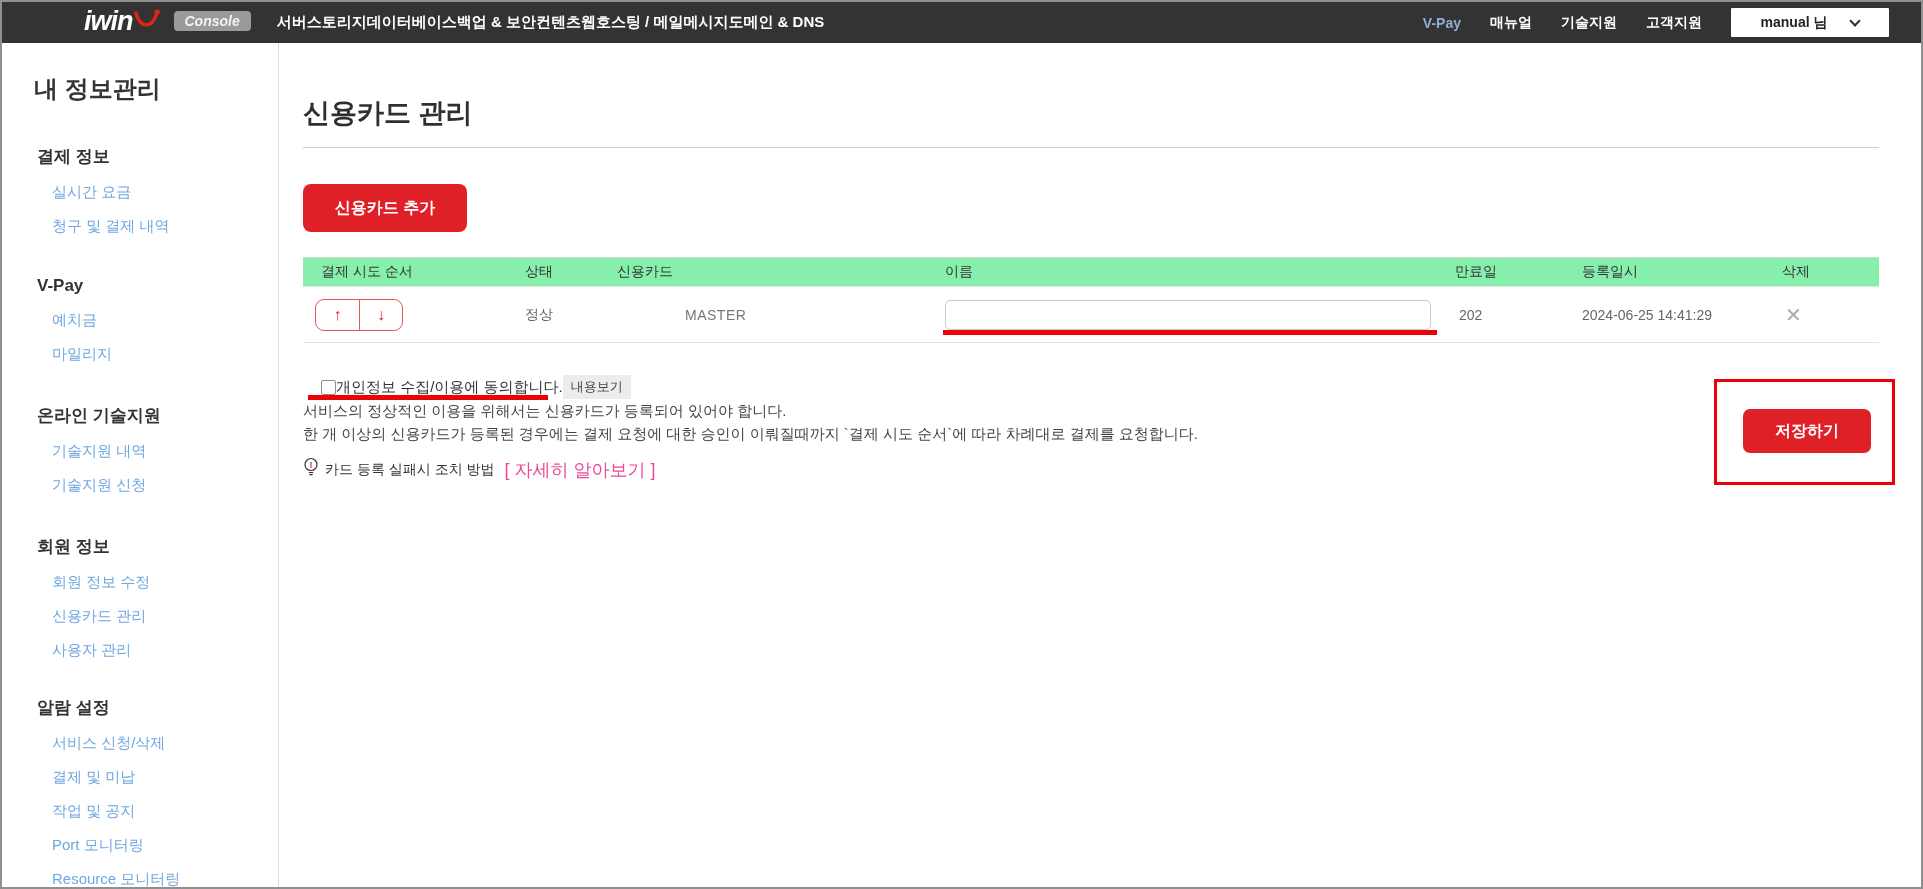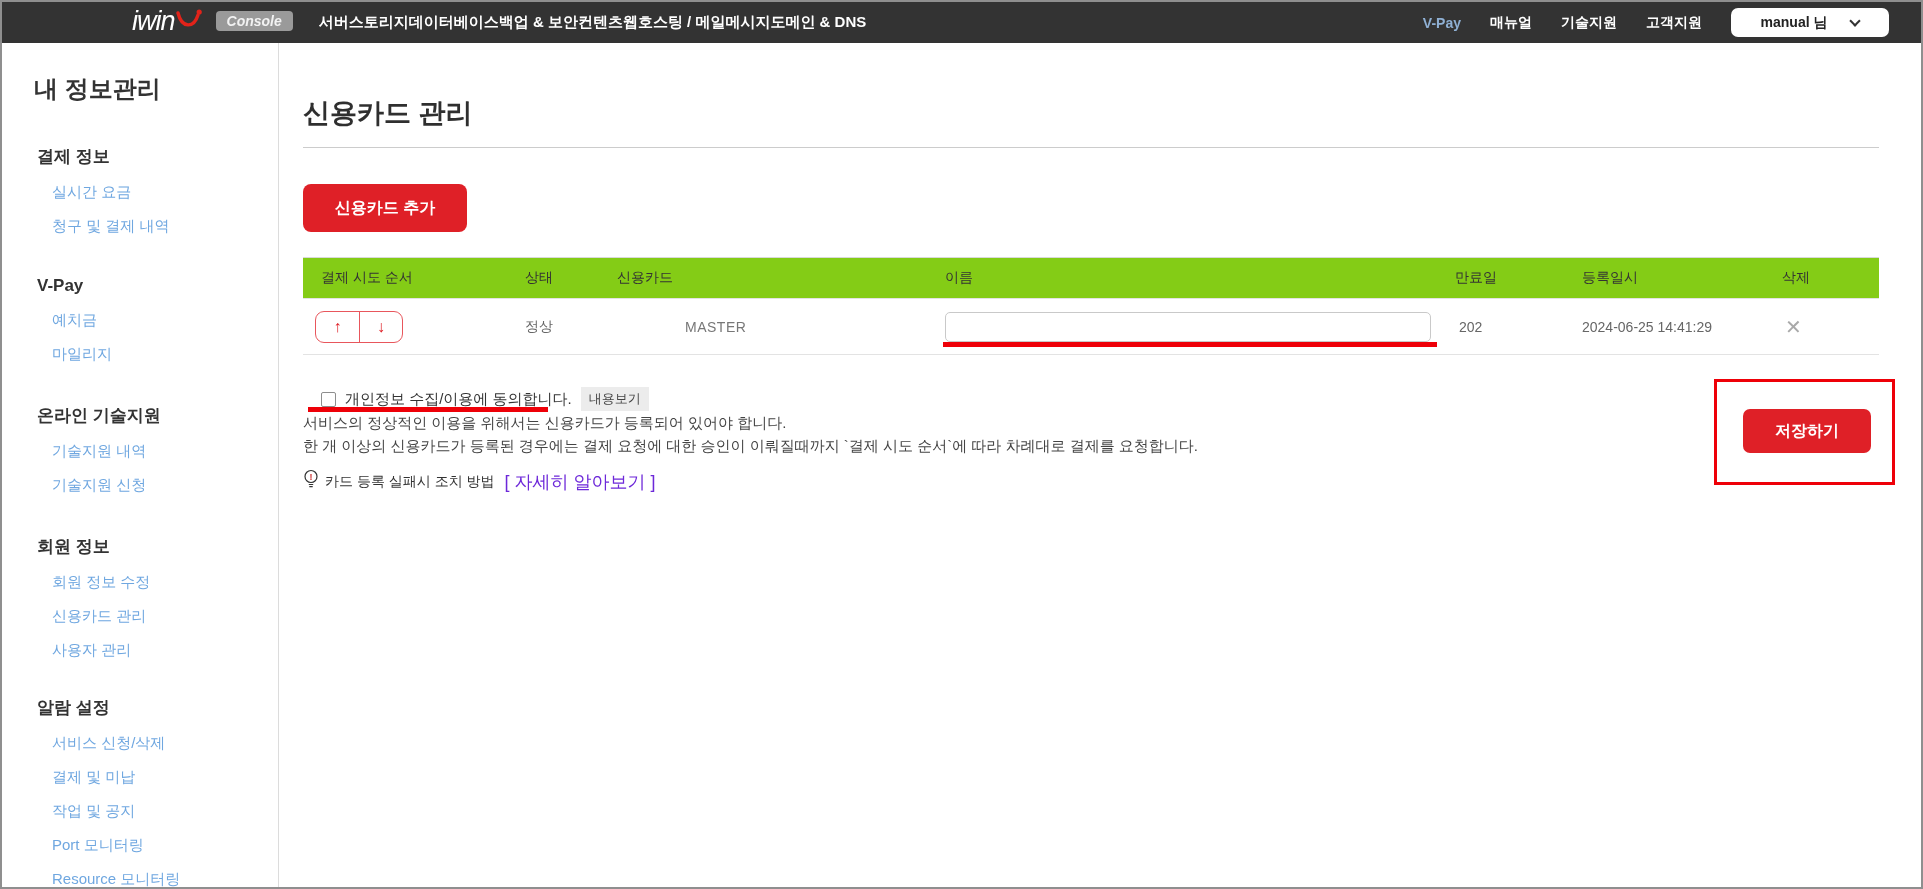--- a/index.html
+++ b/index.html
@@ -8,33 +8,33 @@
     width:1923px; height:889px; position:relative; background:#fff;
     font-family:"Liberation Sans","DejaVu Sans",sans-serif;
     overflow:hidden; border:2px solid #8f8f8f;
   }
   
   .topbar {
     height:41px; background:#333333; display:flex; align-items:center;
     color:#fff;
   }
   .logo-wrap { margin-left:82px; display:flex; align-items:flex-start; cursor:pointer; }
-  .logo-text { font-size:27px; font-weight:400; font-style:italic; letter-spacing:-1px; color:#fff; line-height:27px;margin-left:48px; }
+  .logo-text { font-size:27px; font-weight:700; font-style:italic; letter-spacing:-1px; color:#fff; line-height:27px; }
   .logo-smile { margin:1px 0 0 1px; }
   .console-badge {
     margin-left:14px; margin-top:3px; background:#9a9a9a; color:#f2f2f2;
     font-style:italic; font-size:14px; font-weight:700; padding:2px 11px; border-radius:4px;
   }
   .topnav { display:flex; margin-left:26px; }
   .topnav .nav-item { font-size:15px; font-weight:700; color:#fff; cursor:pointer; white-space:nowrap; }
   .topbar-right { margin-left:auto; display:flex; align-items:center; gap:29px; margin-right:32px; }
   .topbar-right .util-link { font-size:14px; font-weight:700; color:#fff; cursor:pointer; white-space:nowrap; }
   .topbar-right .util-link.vpay { color:#8fb0d4; }
   .account-select {
-    background:#fff; border-radius:7px; width:158px; height:29px;
+    background:#fff; border-radius:1px; width:158px; height:29px;
     display:flex; align-items:center; justify-content:center; gap:24px;
     color:#222; font-size:14px; font-weight:700; cursor:pointer;
   }
   .chevron-down {
     width:8px; height:8px; border-right:2px solid #333; border-bottom:2px solid #333;
     transform:rotate(45deg); margin-top:-4px;
   }
   
   .content { display:flex; height:846px; }
   .sidebar {
@@ -51,21 +51,21 @@
   .page-title { margin-top:52px; font-size:27px; color:#2f2f2f; font-weight:600; }
   .title-divider { margin-top:16px; border-top:1px solid #cccccc; }
   .add-card-btn {
     margin-top:36px; width:164px; height:48px; background:#df2027; color:#fff;
     font-size:16px; font-weight:600; border:none; border-radius:8px; cursor:pointer;
     font-family:inherit;
   }
   
   .card-table { margin-top:25px; position:relative; width:1576px; }
   .thead {
-    position:relative; height:42px; background:#84cc16;
+    position:relative; height:30px; background:#86efac;
     border-top:1px solid #d9d9d9; border-bottom:1px solid #e3e3e3;
   }
   .trow { position:relative; height:56px; border-bottom:1px solid #e3e3e3; }
   .cell { position:absolute; top:0; height:100%; display:flex; align-items:center; font-size:14px; color:#333; white-space:nowrap; }
   .thead .cell { font-weight:500; }
   .trow .cell { color:#666; }
   .c1 { left:18px; }  .c2 { left:222px; } .c3 { left:314px; } .c4 { left:642px; }
   .c5 { left:1152px; } .c6 { left:1279px; } .c7 { left:1479px; }
   .trow .c1 { left:12px; } .trow .c3 { left:382px; color:#777; letter-spacing:0.5px; }
   .trow .c5 { left:1156px; } .trow .c7 { left:1482px; }
@@ -78,30 +78,30 @@
   .name-cell { width:496px; }
   .name-input {
     width:486px; height:30px; border:1px solid #c9c9c9; border-radius:5px;
     font-size:14px; padding:0 8px; color:#333; outline:none; font-family:inherit;
   }
   .input-annotation { position:absolute; left:640px; top:43px; width:494px; height:5px; background:#ee0008; }
   .delete-x { font-size:20px; color:#a9a9a9; cursor:pointer; line-height:20px; }
   
   .consent {
     margin:32px 0 0 18px; position:relative; display:inline-flex; align-items:center;
-    gap:9px; font-size:15px; color:#333;
+    font-size:15px; color:#333;
   }
   .checkbox { width:15px; height:15px; border:1px solid #8e8e8e; border-radius:2px; background:#fff; cursor:pointer; }
   .view-btn { background:#ececec; font-size:13px; color:#444; padding:3px 8px; border:none; cursor:pointer; font-family:inherit; }
   .consent-annotation { position:absolute; left:-13px; top:20px; width:240px; height:5px; background:#ee0008; }
   
   .notes { font-size:15px; color:#444; line-height:23px; }
   .tip { margin-top:12px; display:flex; align-items:center; gap:6px; }
   .tip-label { font-size:14px; color:#333; }
-  .tip-link { font-size:18px; color:#6d28d9; margin-left:4px; cursor:pointer; }
+  .tip-link { font-size:18px; color:#ec4899; margin-left:4px; cursor:pointer; }
   
   .save-annotation {
     position:absolute; left:1712px; top:377px; width:181px; height:106px;
     border:3px solid #ee0008;
   }
   .save-btn {
     position:absolute; left:1741px; top:407px; width:128px; height:44px;
     background:#df2027; color:#fff; font-size:16px; font-weight:600;
     border:none; border-radius:7px; cursor:pointer; font-family:inherit;
   }

